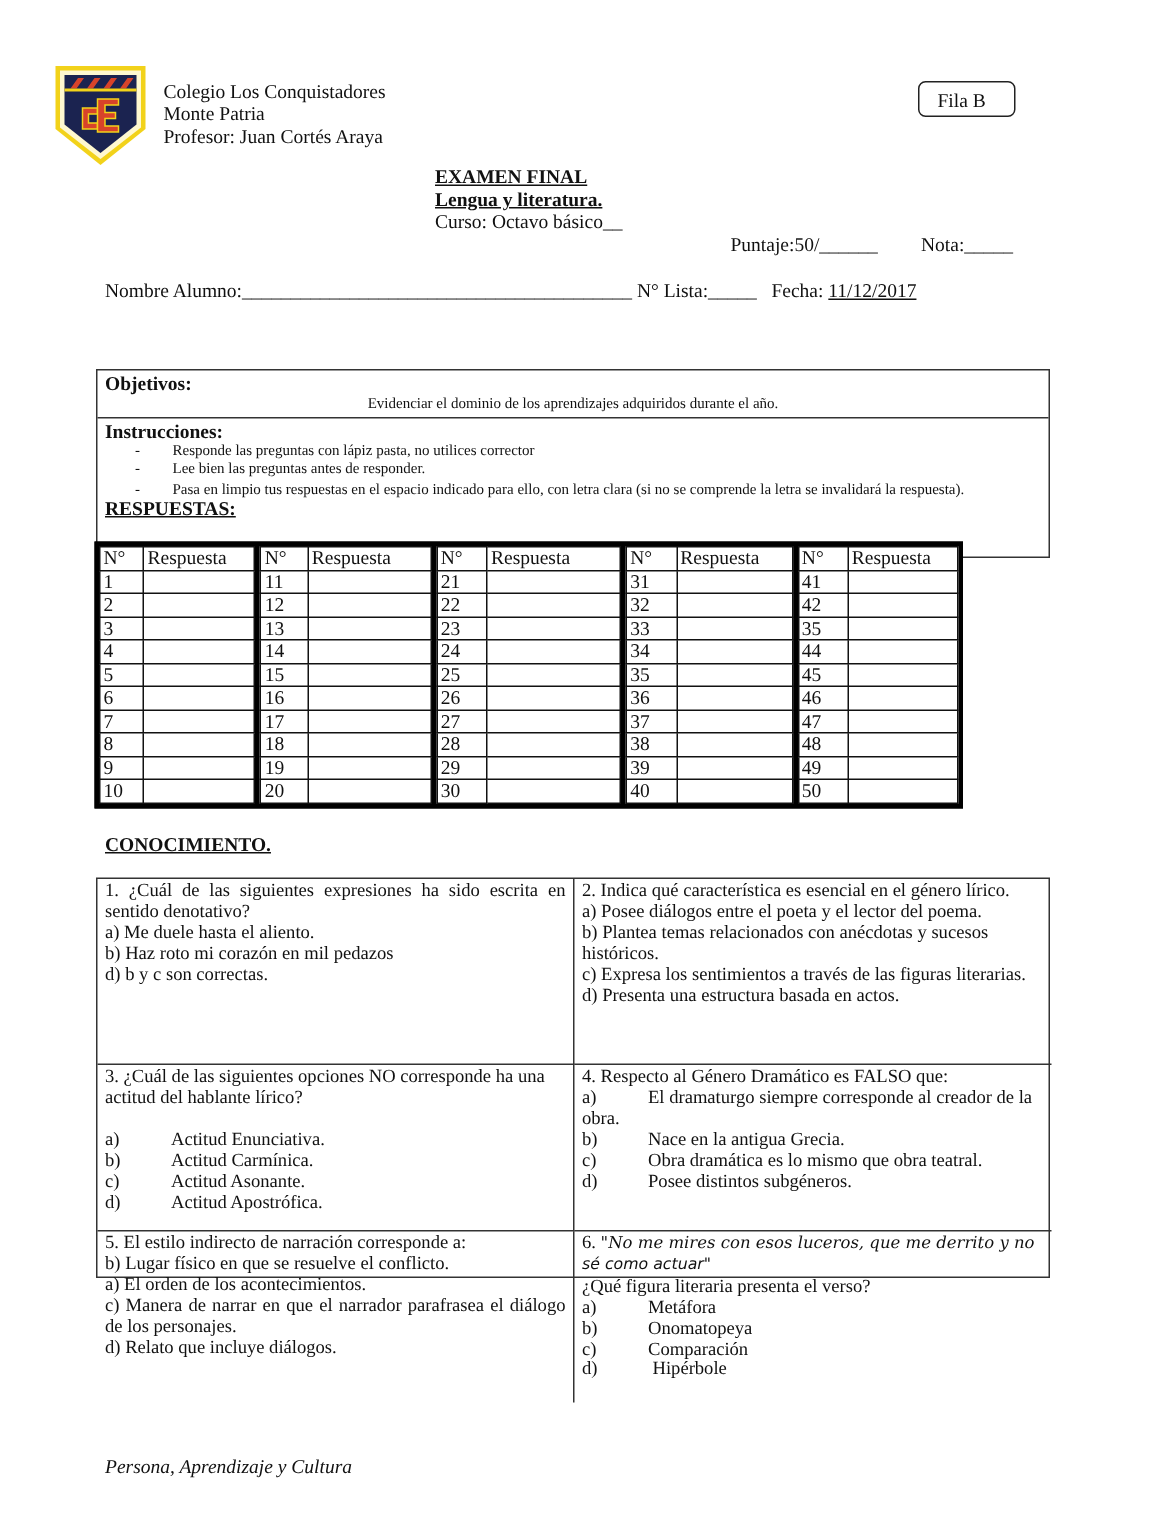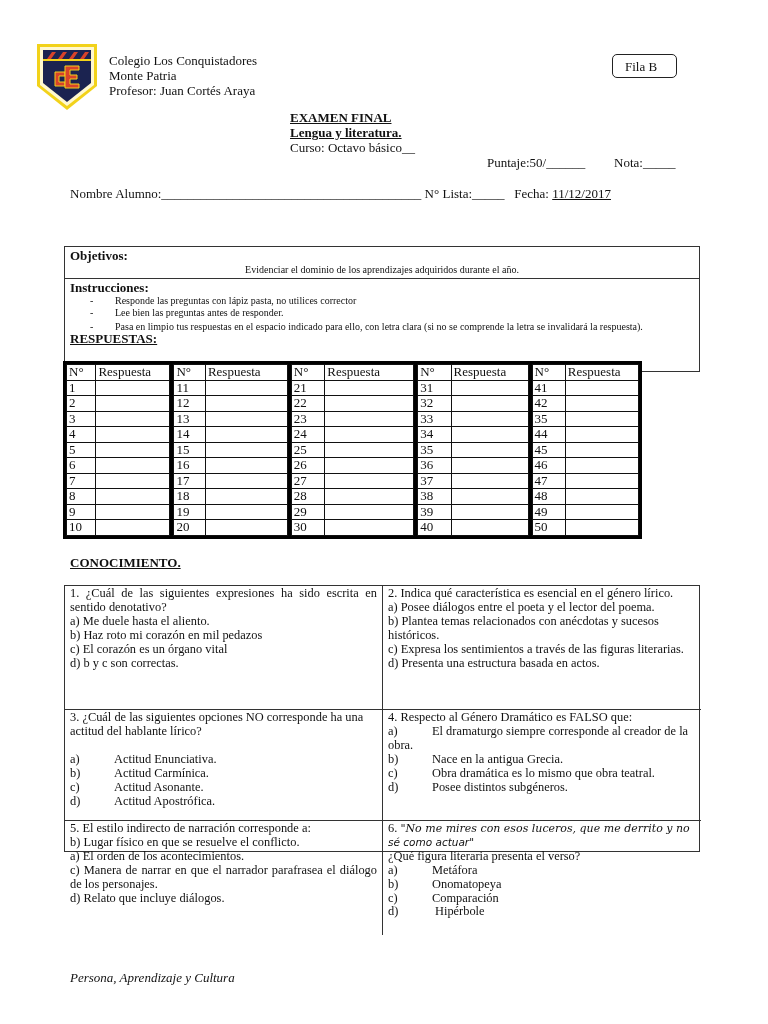--- a/index.html
+++ b/index.html
@@ -364,21 +364,20 @@
 </div>
 
 <div class="abs sec-title" style="left:70px; top:555px;">CONOCIMIENTO.</div>
 
 <div class="abs q-grid">
 
   <div class="q-cell">
     <div class="just">1. ¿Cuál de las siguientes expresiones ha sido escrita en sentido denotativo?</div>
     <div>a) Me duele hasta el aliento.</div>
     <div>b) Haz roto mi corazón en mil pedazos</div>
-    <div>c)  El corazón es un órgano vital</div>
     <div>d)  b y c son correctas.</div>
   </div>
 
   <div class="q-cell">
     <div>2. Indica qué característica es esencial en el  género lírico.</div>
     <div>a) Posee diálogos entre el poeta y el lector del poema.</div>
     <div>b) Plantea temas relacionados con anécdotas y sucesos históricos.</div>
     <div>c) Expresa los sentimientos a través de las figuras literarias.</div>
     <div>d) Presenta una estructura basada en actos.</div>
   </div>

